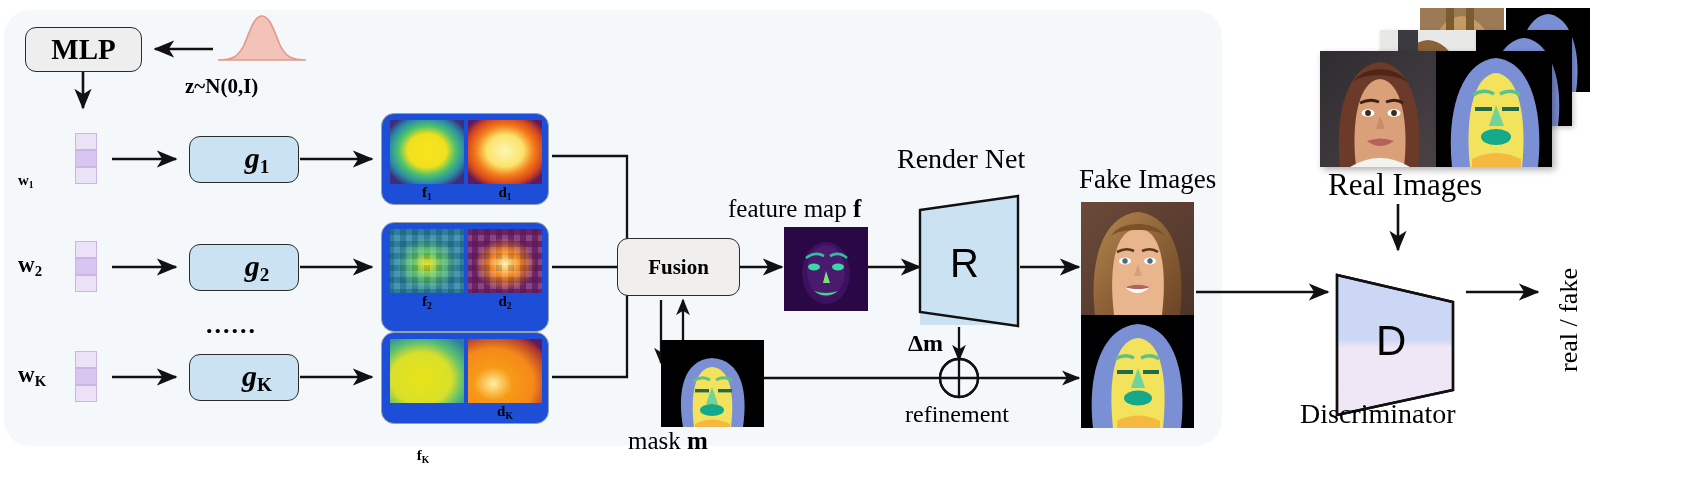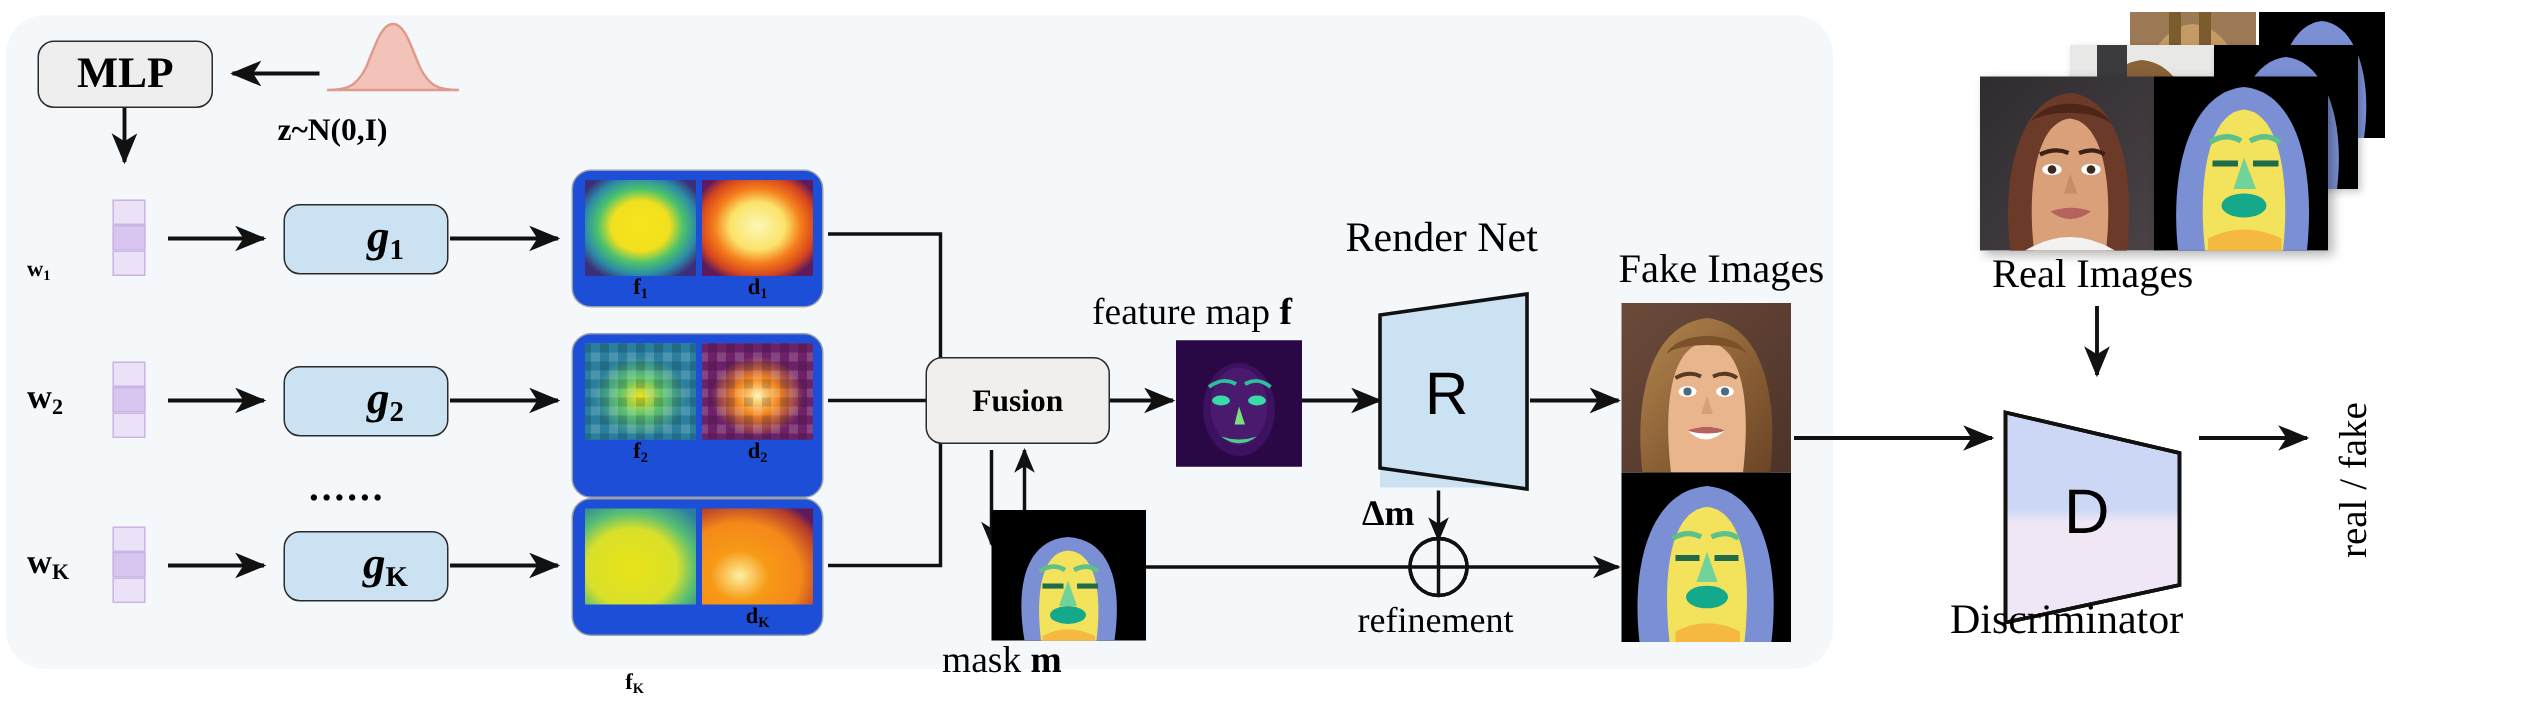--- a/index.html
+++ b/index.html
@@ -402,18 +402,18 @@
       <path d="M64,43 q11,-6 20,1" stroke="#5ec08a" stroke-width="3.6" fill="none"></path>
       <rect x="39" y="56" width="17" height="4" fill="#1f6b4a"></rect>
       <rect x="66" y="56" width="17" height="4" fill="#1f6b4a"></rect>
       <path d="M60,54 l-7,21 l15,0 z" fill="#6fd39a"></path>
       <ellipse cx="60" cy="86" rx="15" ry="8" fill="#14a98a"></ellipse>
       <path d="M36,108 q24,-12 49,0 l0,8 l-49,0 z" fill="#f5b942"></path>
     </svg>
   </div>
 </div>
 
-<div class="lbl serif" style="left:1328px;top:169px;font-size:27px;">Real Images</div>
+<div class="lbl serif" style="left:1328px;top:169px;font-size:31px;">Real Images</div>
 
 <div class="lbl sans" style="left:1376px;top:320px;font-size:42px;">D</div>
 <div class="lbl serif" style="left:1300px;top:400px;font-size:28px;">Discriminator</div>
 
 <div class="lbl serif rot" style="left:1556px;top:372px;font-size:26px;">real / fake</div>
 
 </body></html>

